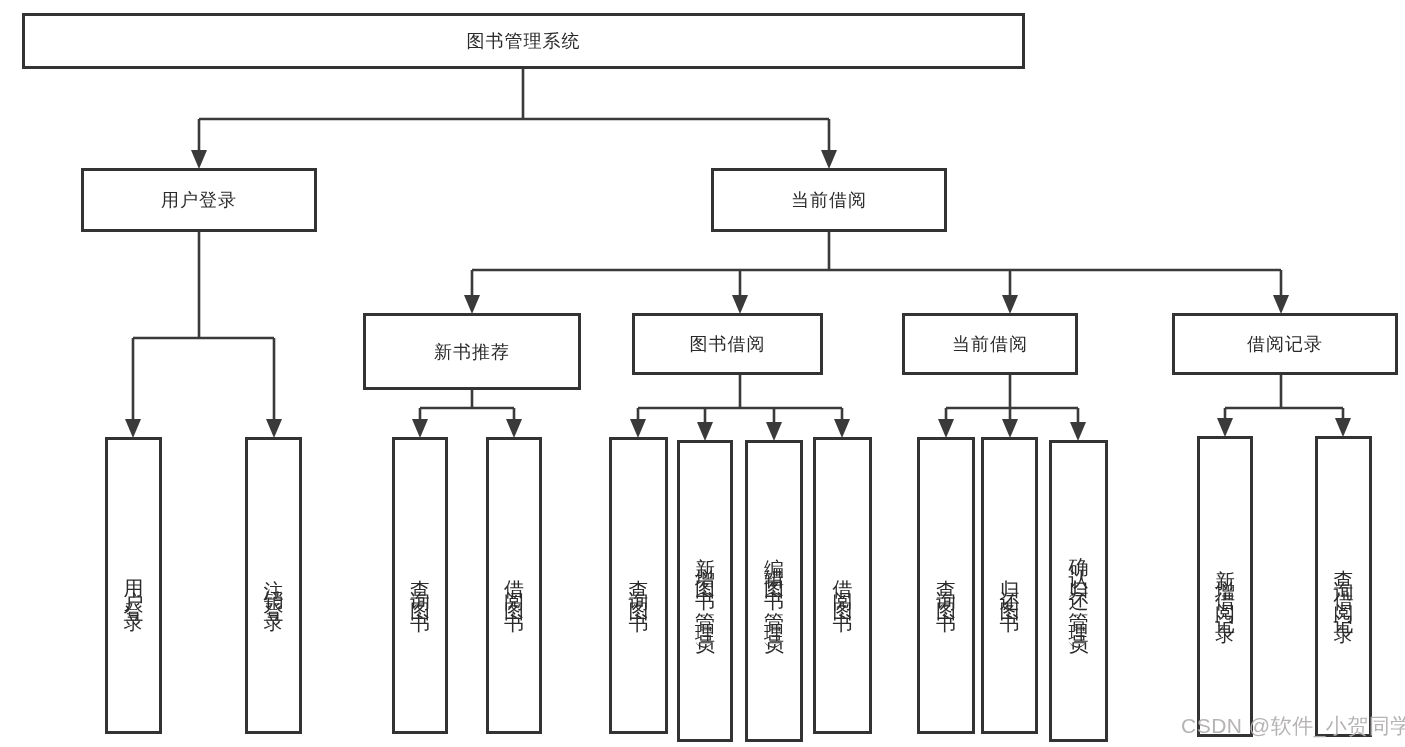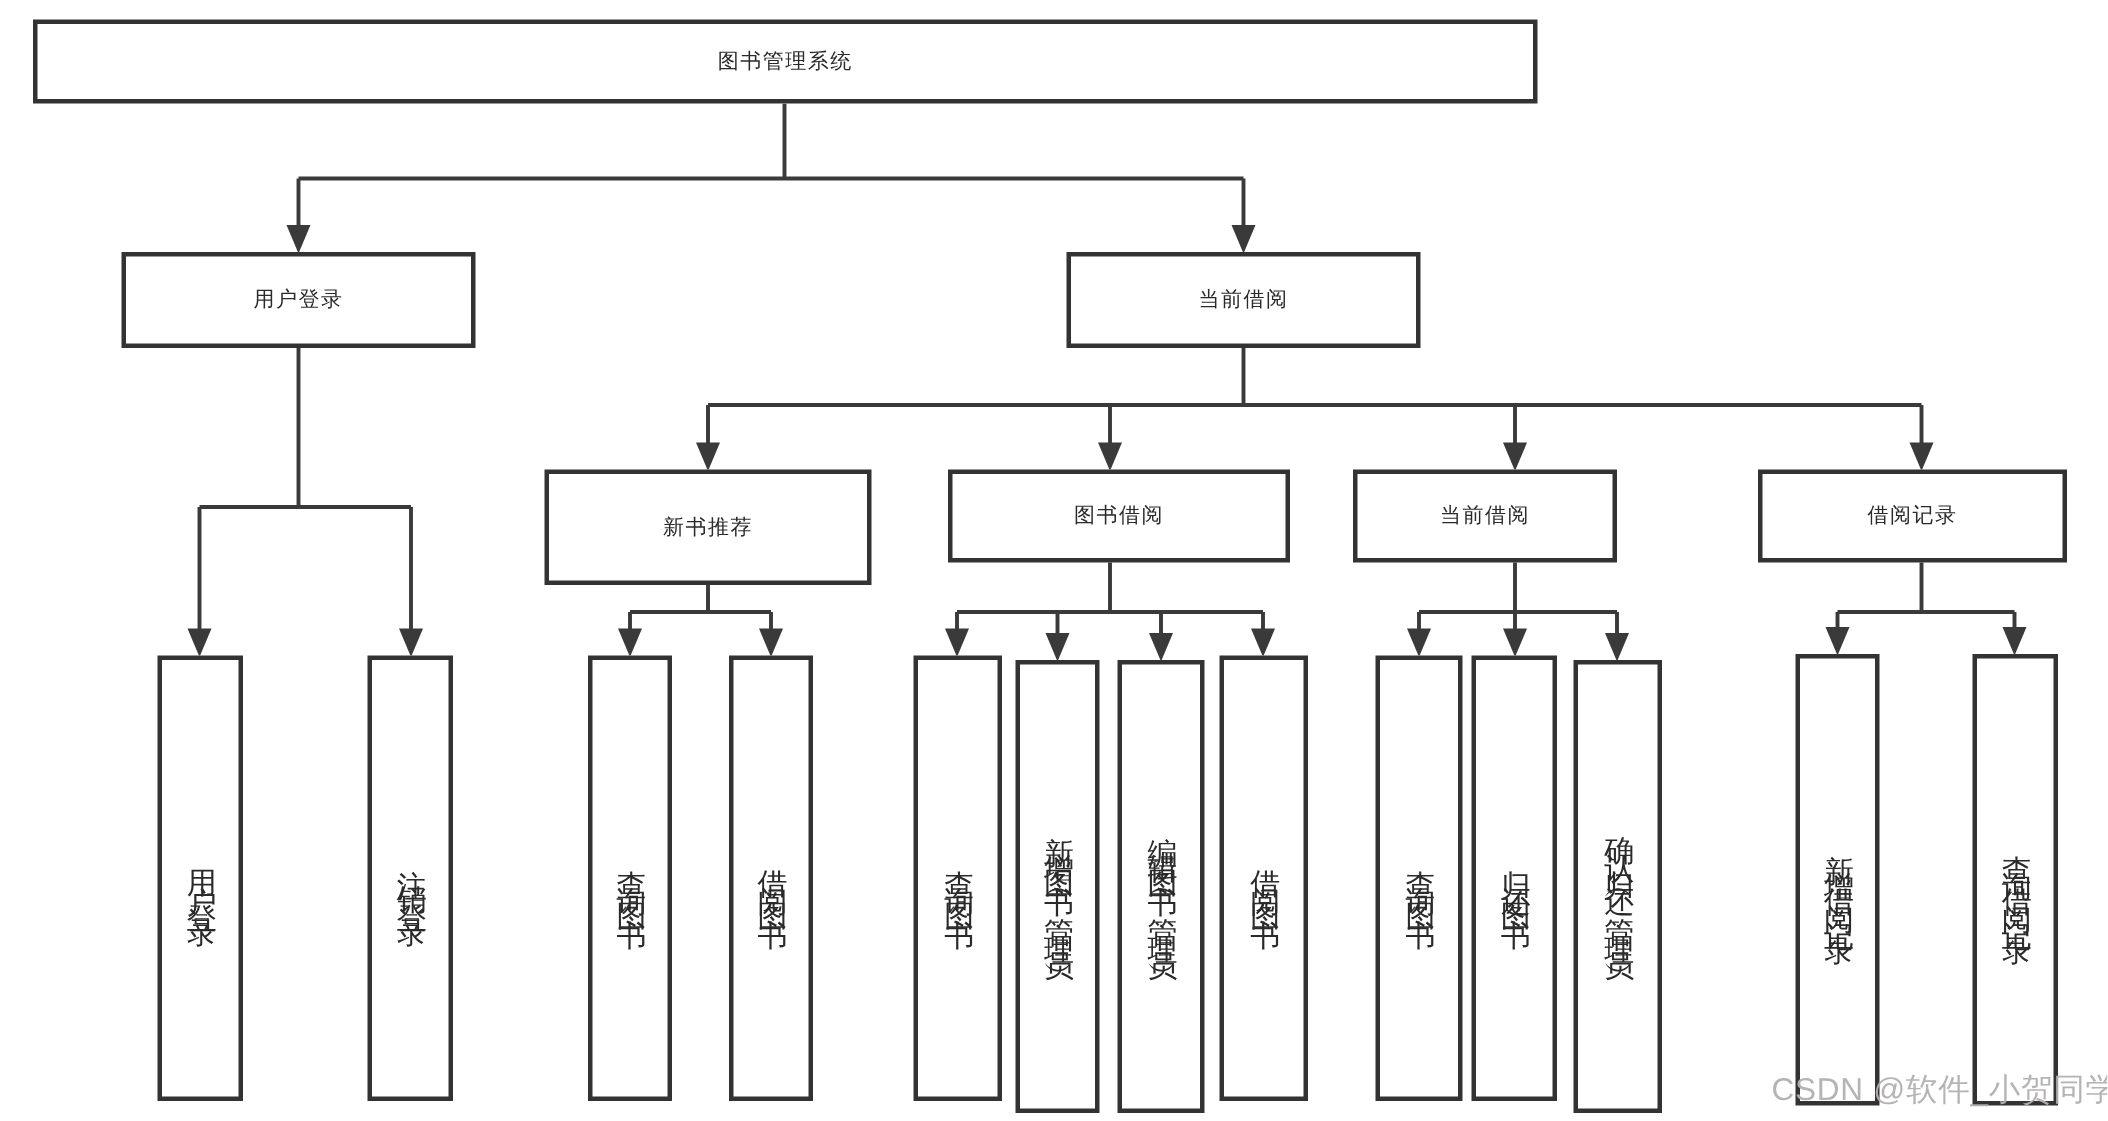--- a/index.html
+++ b/index.html
@@ -16,21 +16,21 @@
     overflow:hidden;
   }
   .connectors{position:absolute;left:0;top:0;pointer-events:none;}
   .connectors path.wire{stroke:var(--line);stroke-width:2.6;fill:none;}
   .connectors path.arrow{fill:var(--line);stroke:none;}
   .box{
     position:absolute;box-sizing:border-box;border:3px solid var(--box-border);
     background:#fff;display:flex;align-items:center;justify-content:center;
     color:var(--text);
   }
-  .hbox span{font-size:14px;letter-spacing:1px;white-space:nowrap;color:var(--text);}
+  .hbox span{font-size:18px;letter-spacing:1px;white-space:nowrap;color:var(--text);}
   .vbox span{
     writing-mode:vertical-lr;text-orientation:mixed;
     font-size:20px;letter-spacing:11px;line-height:1.05;color:var(--text);
     white-space:nowrap;
   }
   .watermark{
     position:absolute;left:1181px;top:712px;z-index:5;
     font-size:21px;color:var(--watermark);letter-spacing:0.5px;
     white-space:nowrap;opacity:0.95;
   }
@@ -83,27 +83,27 @@
   <div class="box hbox" style="left:81px;top:168px;width:236px;height:64px">
     <span>用户登录</span>
   </div>
   <div class="box hbox" style="left:711px;top:168px;width:236px;height:64px">
     <span>当前借阅</span>
   </div>
 
   <div class="box hbox" style="left:363px;top:313px;width:218px;height:77px">
     <span>新书推荐</span>
   </div>
-  <div class="box hbox" style="left:632px;top:313px;width:228px;height:62px">
+  <div class="box hbox" style="left:632px;top:313px;width:191px;height:62px">
     <span>图书借阅</span>
   </div>
   <div class="box hbox" style="left:902px;top:313px;width:176px;height:62px">
     <span>当前借阅</span>
   </div>
-  <div class="box hbox" style="left:1172px;top:313px;width:206px;height:62px">
+  <div class="box hbox" style="left:1172px;top:313px;width:226px;height:62px">
     <span>借阅记录</span>
   </div>
 
   <div class="box vbox" style="left:105px;top:437px;width:57px;height:297px">
     <span>用户登录</span>
   </div>
   <div class="box vbox" style="left:245px;top:437px;width:57px;height:297px">
     <span>注销登录</span>
   </div>
 

